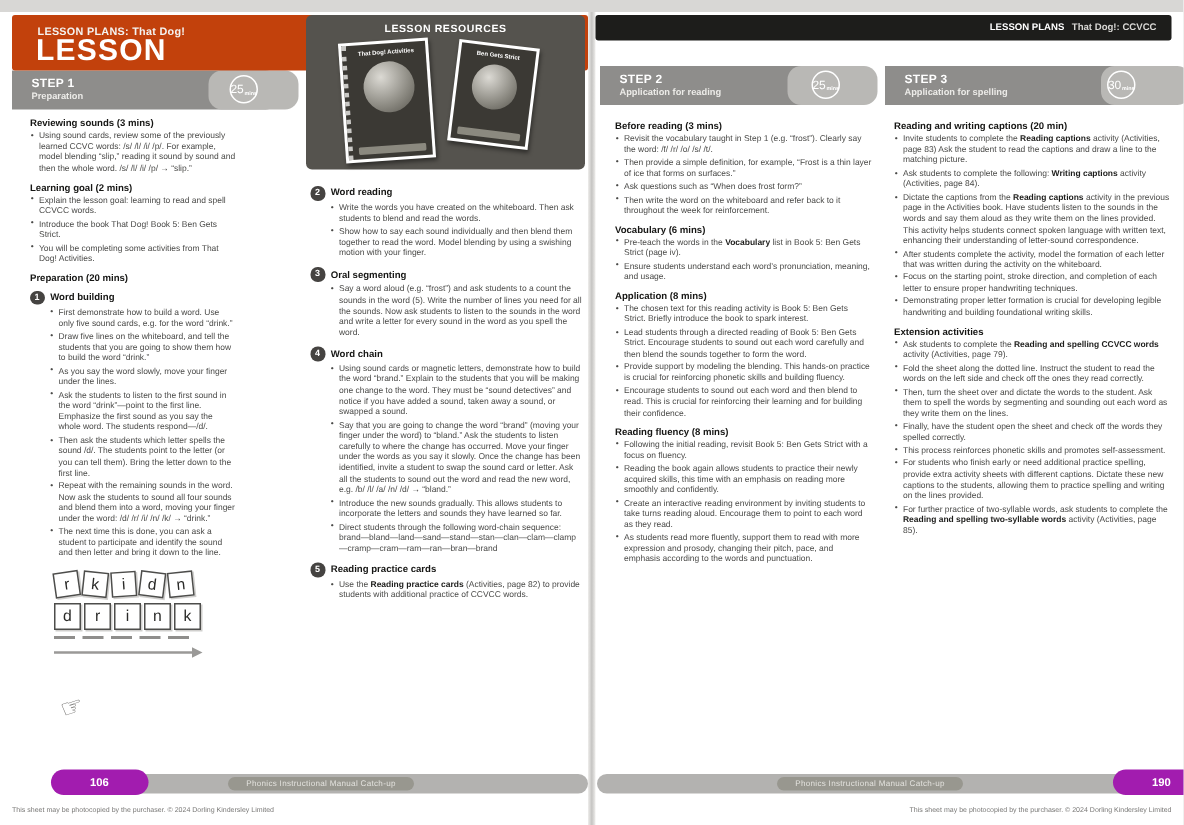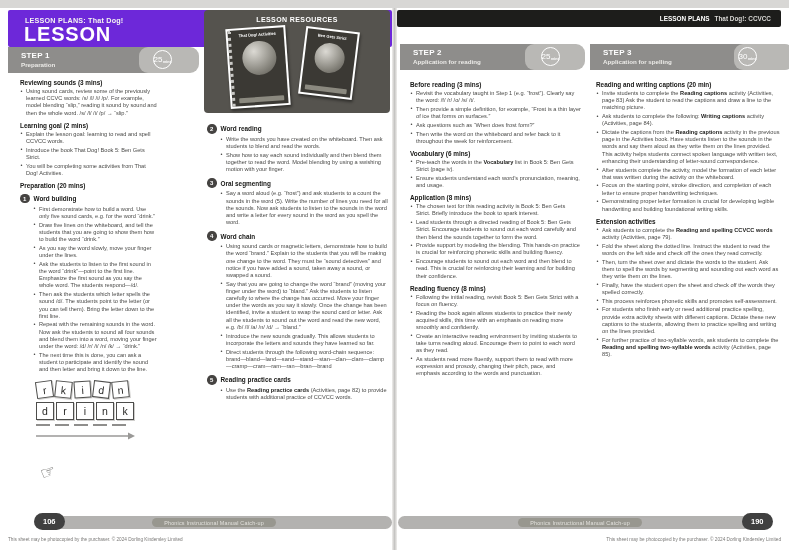--- a/index.html
+++ b/index.html
@@ -1,20 +1,20 @@
 <!DOCTYPE html>
 <html><head>
 <meta charset="utf-8">
 <style>
   html,body{margin:0;padding:0;}
   body{width:789px;height:550px;background:#d8d7d5;font-family:"Liberation Sans","DejaVu Sans",sans-serif;position:relative;overflow:hidden;}
   .page{position:absolute;left:0;top:8px;width:789px;height:542px;background:#ffffff;}
   .gutter{position:absolute;left:392px;top:8px;width:5px;height:542px;background:linear-gradient(90deg,#efeeec,#c5c4c2,#efeeec);}
   
-  .hdr-left{position:absolute;left:8px;top:10px;width:384px;height:37px;background:#6d28d9;border-radius:2px;z-index:2;text-decoration:underline;}
+  .hdr-left{position:absolute;left:8px;top:10px;width:384px;height:37px;background:#c2410c;border-radius:2px;z-index:2;text-decoration:underline;}
   .hdr-eyebrow{position:absolute;left:17px;top:6px;font-size:7.2px;font-weight:bold;color:#f4f3f1;letter-spacing:.2px;}
   .hdr-title{position:absolute;left:16px;top:13px;font-size:20px;font-weight:bold;color:#ffffff;letter-spacing:.8px;}
   .hdr-right{position:absolute;left:397px;top:10px;width:384px;height:17px;background:#1d1d1b;border-radius:2px;display:flex;align-items:center;justify-content:flex-end;padding-right:10px;box-sizing:border-box;gap:5px;}
   .hdr-right .lbl{font-size:6.4px;font-weight:bold;color:#ffffff;}
   .hdr-right .ttl{font-size:6.4px;font-weight:bold;color:#d8d7d4;}
   
   .stepbar{position:absolute;height:26px;background:#8e8d8b;border-radius:0 9px 9px 0;z-index:1;}
   .stepbar .cap{position:absolute;right:-13px;top:0;width:60px;height:26px;background:#b9b8b5;border-radius:9px;z-index:-1;}
   .stepbar .st{position:absolute;left:13px;top:4px;font-size:8px;font-weight:bold;color:#ffffff;letter-spacing:.2px;}
   .stepbar .ss{position:absolute;left:13px;top:14px;font-size:6.2px;font-weight:bold;color:#eceebe0;color:#ecebe8;}
@@ -58,21 +58,21 @@
   .tile{width:15px;height:15px;border:1.3px solid #4d4d4b;background:#fff;display:flex;align-items:center;justify-content:center;font-size:10.5px;color:#2a2a28;box-shadow:1px 1px 0 #d0cfcd;}
   .tile-row.word .tile{width:16px;height:16px;}
   .dash-row{display:flex;gap:5px;padding-left:6px;margin-top:3px;}
   .dash{width:14px;height:1.6px;background:#8f8e8c;}
   .arrow-line{margin:4px 0 0 6px;}
   .hand{font-size:17px;color:#6d6c6a;transform:rotate(-18deg);margin:2px 0 0 8px;}
   
   .footbar{position:absolute;top:516px;height:13px;background:#b3b2b0;border-radius:7px;display:flex;align-items:center;justify-content:center;}
   #fbl{left:36px;width:356px;} #fbr{left:398px;width:364px;}
   .manual-pill{background:#98978f;color:#e3e2de;font-size:5.4px;padding:1.8px 12px;border-radius:7px;letter-spacing:.2px;}
-  .pagenum{position:absolute;top:513px;background:#404040;color:#ffffff;font-size:7.5px;font-weight:bold;padding:4px 9px;border-radius:10px;z-index:4;}
+  .pagenum{position:absolute;top:513px;background:#a21caf;color:#ffffff;font-size:7.5px;font-weight:bold;padding:4px 26px;border-radius:10px;z-index:4;}
   #pn106{left:34px;} #pn107{left:742px;}
   .copyline{position:absolute;top:537px;font-size:4.7px;color:#7a7977;}
   #cl-left{left:8px;} #cl-right{right:8px;text-align:right;}
 </style>
 </head>
 <body>
 
 <div class="page"></div>
 <div class="gutter"></div>
 

